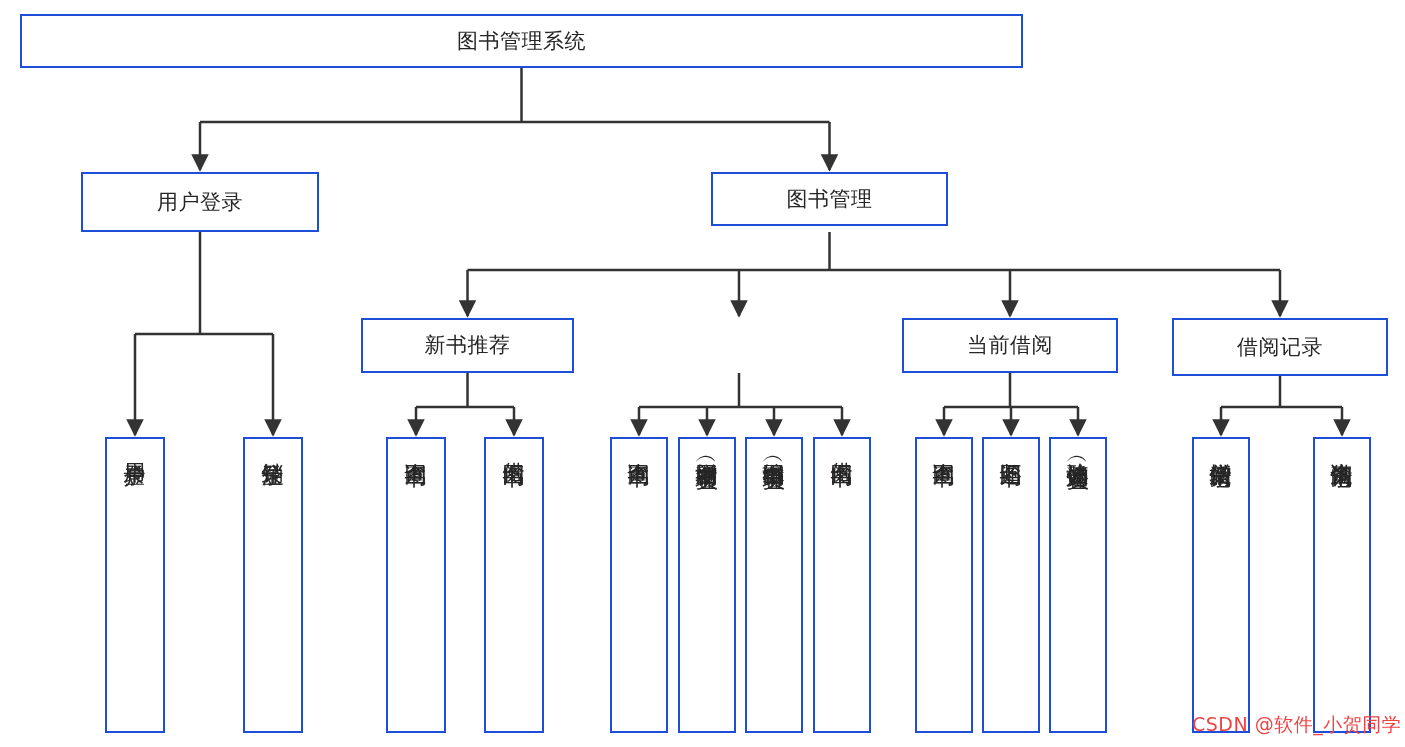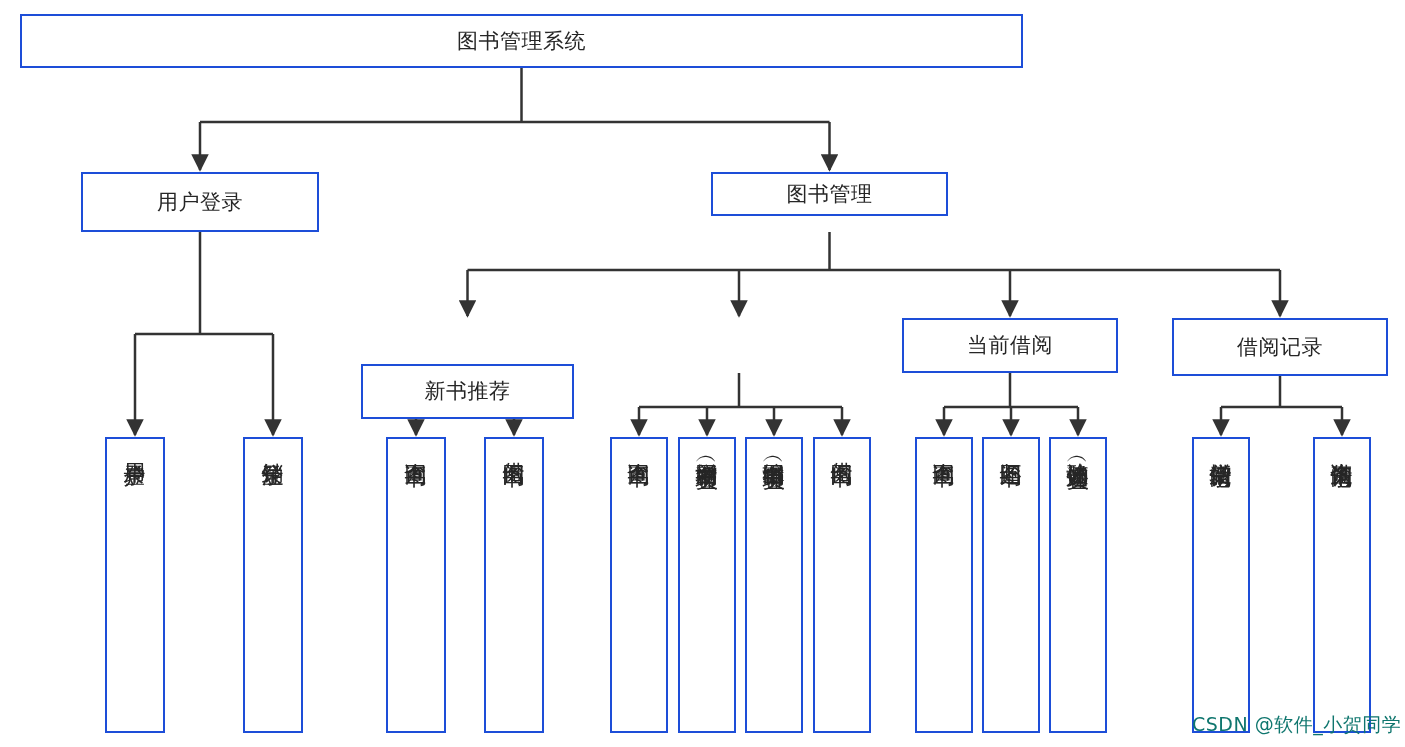--- a/index.html
+++ b/index.html
@@ -55,21 +55,21 @@
     font-size: 22px;
     line-height: 1.05;
     letter-spacing: 1px;
     white-space: nowrap;
   }
   .watermark {
     position: absolute;
     left: 1192px;
     top: 712px;
     font-size: 19px;
-    color: #0f766e;
+    color: #ef4444;
     letter-spacing: 0.5px;
     white-space: nowrap;
     font-family: "DejaVu Sans", "Liberation Sans", sans-serif;
   }
 </style>
 </head>
 <body>
 
 <div id="canvas">
 
@@ -116,25 +116,25 @@
       </g>
   </svg>
 
   <div class="node horiz" style="left: 20px; top: 14px; width: 1003px; height: 54px;">
     <span class="lbl">图书管理系统</span>
   </div>
 
   <div class="node horiz" style="left: 81px; top: 172px; width: 238px; height: 60px;">
     <span class="lbl">用户登录</span>
   </div>
-  <div class="node horiz" style="left: 711px; top: 172px; width: 237px; height: 44px;">
+  <div class="node horiz" style="left: 711px; top: 172px; width: 237px; height: 54px;">
     <span class="lbl">图书管理</span>
   </div>
 
-  <div class="node horiz" style="left: 361px; top: 318px; width: 213px; height: 55px; margin-top: 46px;">
+  <div class="node horiz" style="left: 361px; top: 318px; width: 213px; height: 55px;">
     <span class="lbl">新书推荐</span>
   </div>
   <div class="node horiz" style="left: 902px; top: 318px; width: 216px; height: 55px;">
     <span class="lbl">当前借阅</span>
   </div>
   <div class="node horiz" style="left: 1172px; top: 318px; width: 216px; height: 58px;">
     <span class="lbl">借阅记录</span>
   </div>
 
   <div class="node vert" style="left: 105px; top: 437px; width: 60px; height: 296px;">

